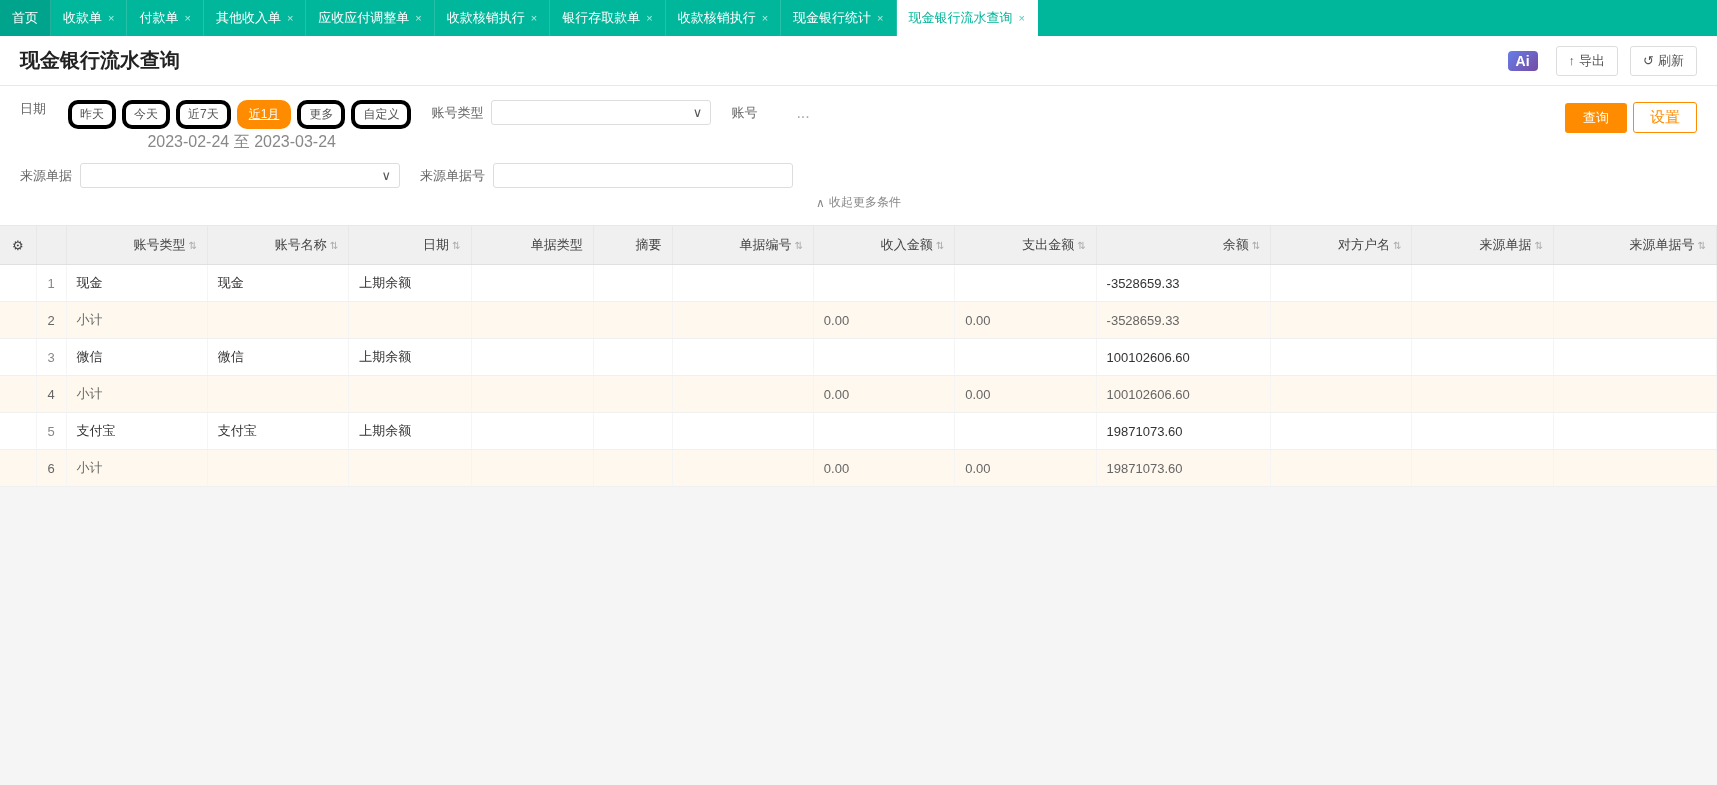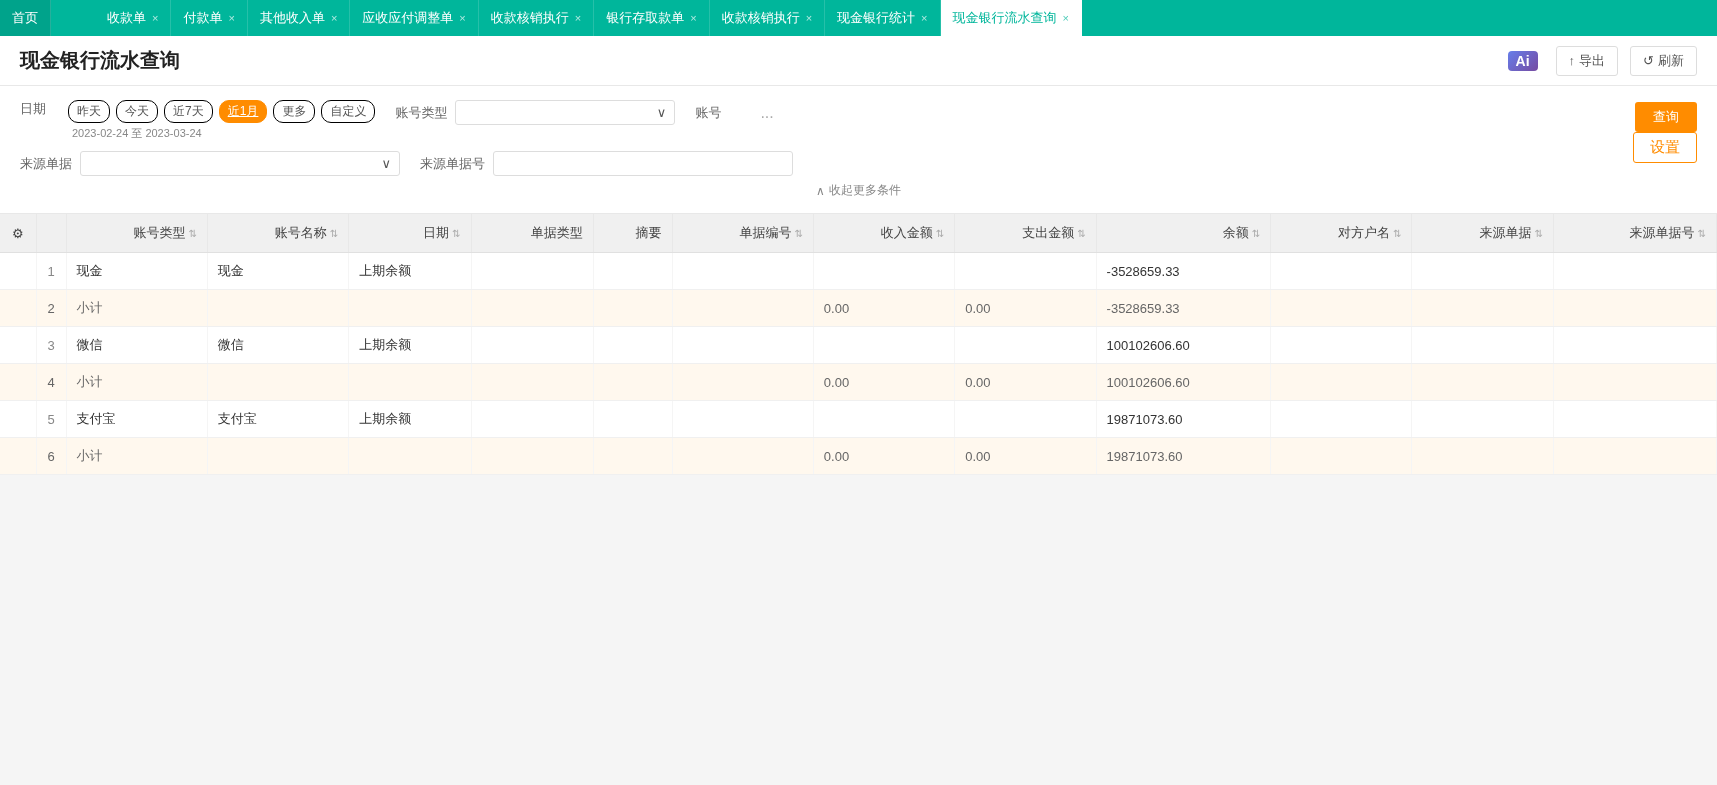--- a/index.html
+++ b/index.html
@@ -6,21 +6,20 @@
     body { font-family: "Microsoft YaHei", "PingFang SC", sans-serif; font-size: 13px; background: #f5f5f5; color: #333; }
 
     
     .top-nav {
       background: #00b69b;
       display: flex;
       align-items: center;
       height: 36px;
       padding: 0 0;
       overflow: hidden;
-      gap: 44px;
     }
     .nav-tab {
       display: inline-flex;
       align-items: center;
       padding: 0 12px;
       height: 36px;
       color: #fff;
       font-size: 13px;
       cursor: pointer;
       white-space: nowrap;
@@ -86,36 +85,37 @@
       min-width: 40px;
     }
     .date-options {
       display: flex;
       align-items: center;
       gap: 6px;
     }
     .date-btn {
       padding: 2px 8px;
       border-radius: 10px;
-      border: 1px solid #000000;
+      border: 4px solid #000000;
       background: #fff;
       font-size: 12px;
       cursor: pointer;
       color: #555;
     }
     .date-btn.active {
       background: #ff8c00;
       border-color: #ff8c00;
       color: #fff;
       text-decoration: underline;
     }
     .date-range {
-      font-size: 11px;
+      font-size: 16px;
       color: #888;
       margin-left: 4px;
+      text-align: center;
     }
     .filter-select {
       display: inline-flex;
       align-items: center;
       border: 1px solid #ddd;
       border-radius: 3px;
       padding: 4px 8px;
       background: #fff;
       min-width: 200px;
       cursor: pointer;
@@ -345,21 +345,21 @@
             <span>∨</span>
           </div>
         </div>
         <div style="display:flex;align-items:center;gap:8px;">
           <span class="filter-label">来源单据号</span>
           <input class="filter-input" style="min-width: 300px;">
         </div>
       </div>
     </div>
 
-    <div style="display:flex;flex-direction:column;gap:0;align-items:flex-end;justify-content:flex-start;padding-top:2px;">
+    <div style="display:flex;flex-direction:row;gap:6px;align-items:flex-end;justify-content:flex-start;padding-top:2px;">
       <button class="btn-query">查询</button>
       <button class="btn-settings">设置</button>
     </div>
   </div>
 
   <div class="collapse-bar">
     <span>
       <span>∧</span>
       <span>收起更多条件</span>
     </span>

